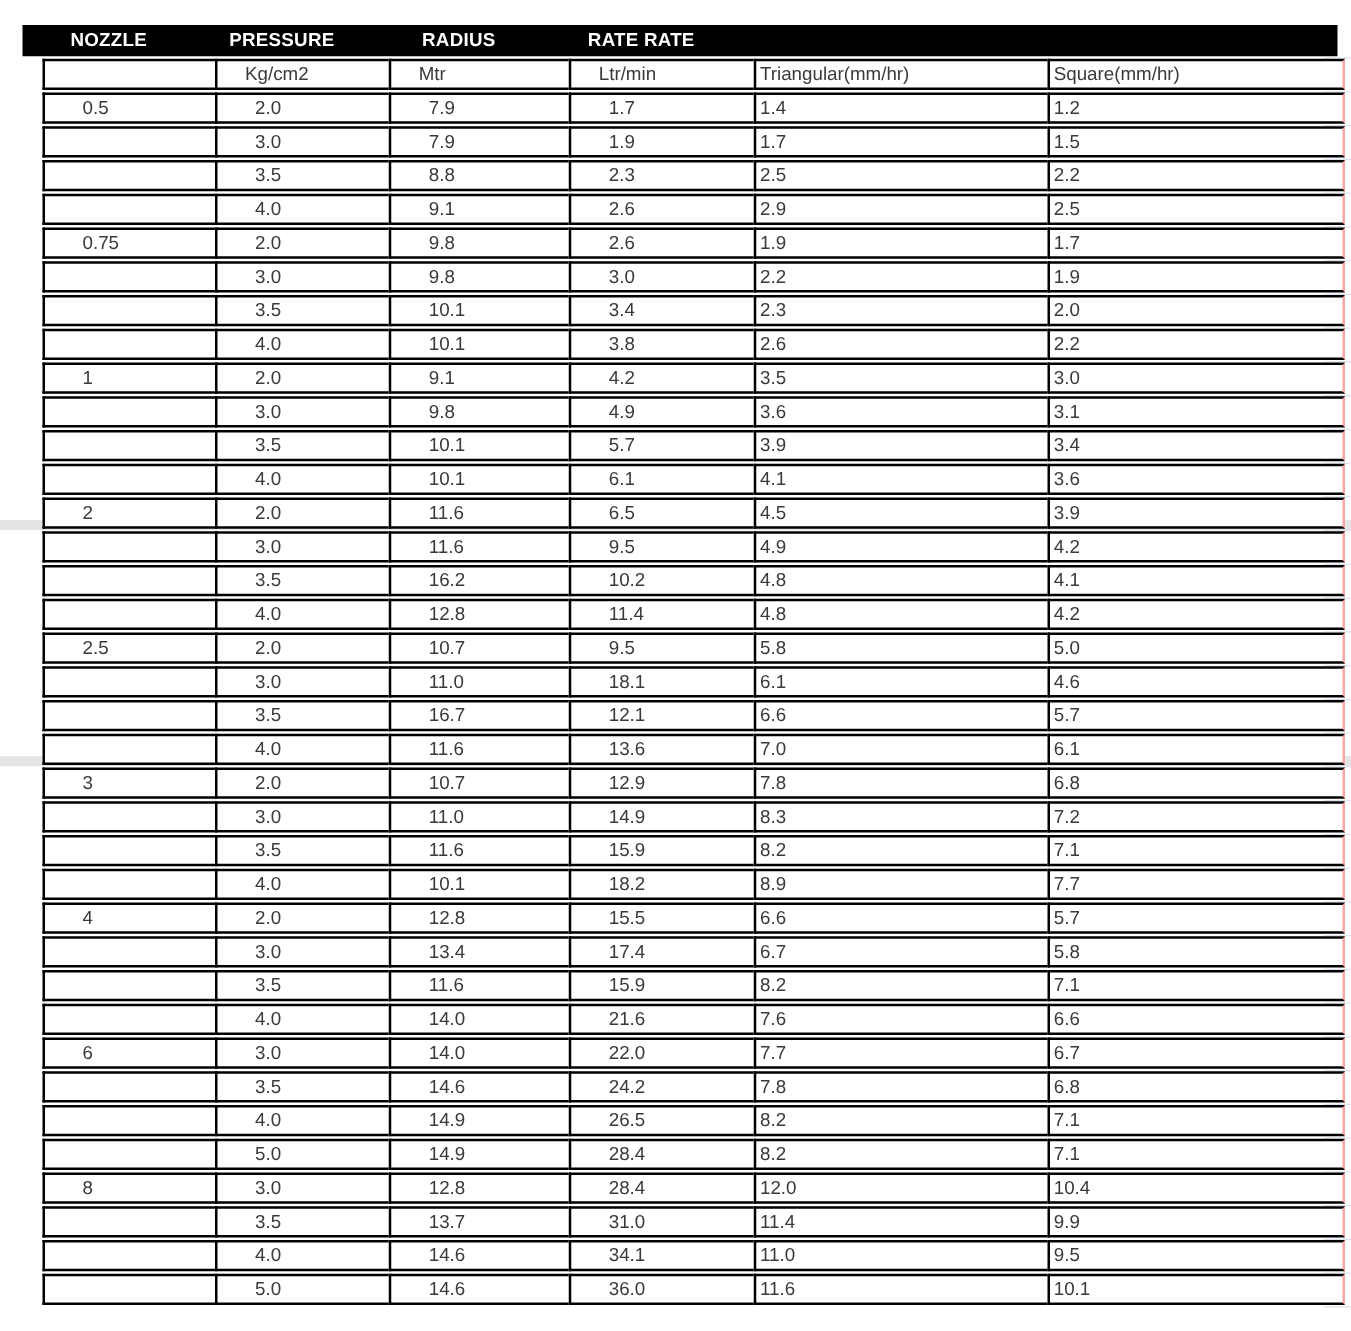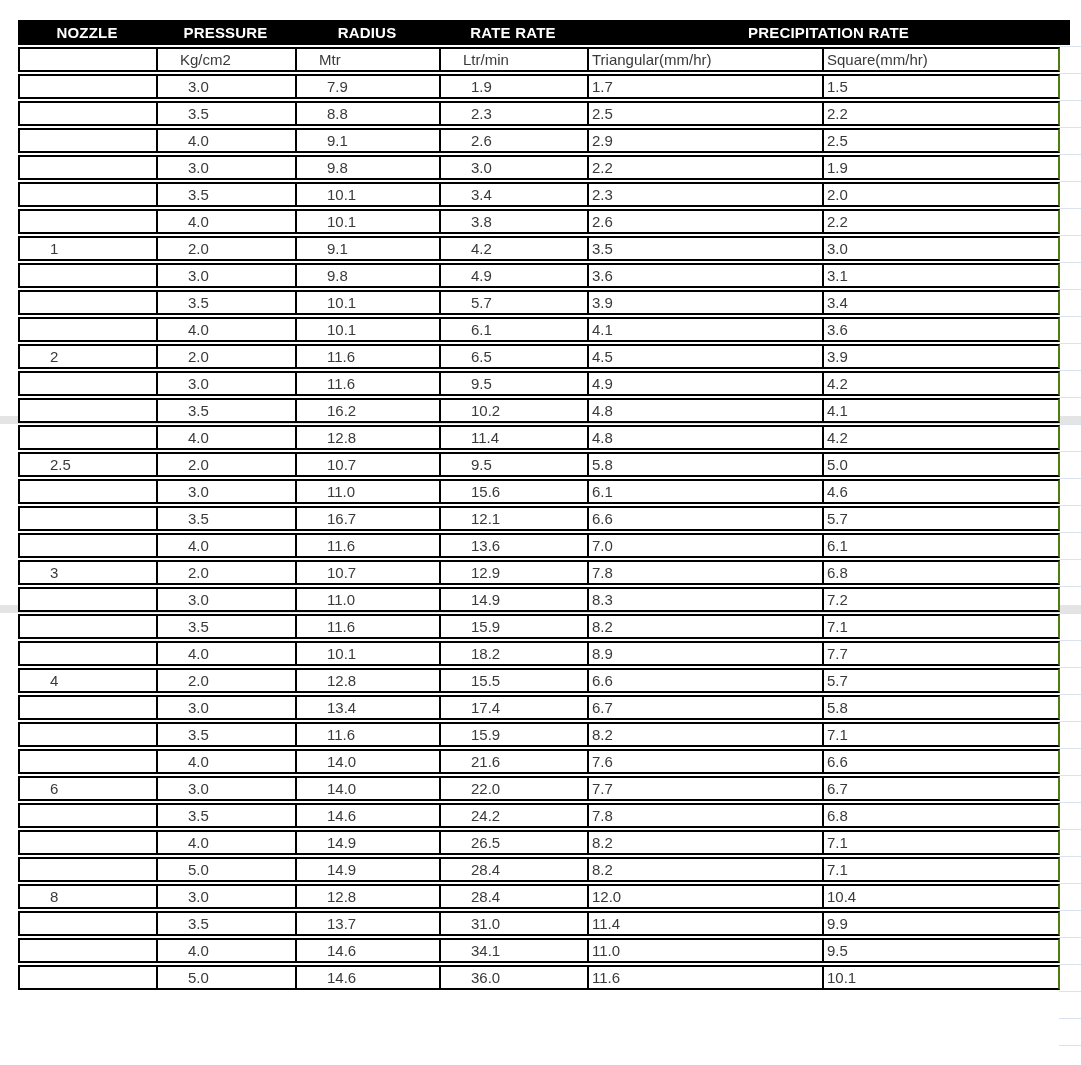--- a/index.html
+++ b/index.html
@@ -43,21 +43,21 @@
     overflow: hidden;
   }
   .h1 { width: 138px; }
   .h2 { width: 139px; }
   .h3 { width: 144px; }
   .h4 { width: 148px; }
   .h5 { width: 483px; }
 
   table.data {
     position: absolute;
-    left: 0;
+    left: 16px;
     top: 25px;
     width: 1042px;
     border-collapse: separate;
     border-spacing: 0 2px;
     table-layout: fixed;
     z-index: 2;
   }
   td {
     box-sizing: border-box;
     height: 25px;
@@ -66,21 +66,21 @@
     border-bottom: 2px solid #000000;
     border-left: 2px solid #000000;
     font-size: 15px;
     line-height: 21px;
     color: #3a3a3a;
     padding: 0 2px 0 30px;
     white-space: nowrap;
     overflow: hidden;
     vertical-align: middle;
   }
-  td:last-child { border-right: 2px solid #4d7c0f; }
+  td:last-child { border-right: 2px solid #fca5a5; }
   td.c5, td.c6 { padding-left: 3px; }
   tr.units td { padding-left: 22px; }
   tr.units td.c5, tr.units td.c6 { padding-left: 3px; }
 
   
   .band {
     position: absolute;
     left: 0;
     width: 1081px;
     height: 8px;
@@ -146,41 +146,48 @@
     <div class="stub" style="top: 1045px;"></div>
   </div>
 
 <div class="page">
 
   <div class="header-bar">
     <span class="h h1">NOZZLE</span>
     <span class="h h2">PRESSURE</span>
     <span class="h h3">RADIUS</span>
     <span class="h h4">RATE RATE</span>
-    <span class="h h5">PRECIPITATION RATE</span>
   </div>
 
   <table class="data">
     <colgroup>
       <col style="width:138px">
         <col style="width:139px">
         <col style="width:144px">
       <col style="width:148px">
         <col style="width:235px">
         <col style="width:238px">
     </colgroup>
     <tbody id="tbody">
       <tr class="units">
         <td class="c1"></td>
         <td class="c2">Kg/cm2</td>
         <td class="c3">Mtr</td>
         <td class="c4">Ltr/min</td>
         <td class="c5">Triangular(mm/hr)</td>
         <td class="c6">Square(mm/hr)</td>
       </tr>
+    <tr>
+    <td class="c1">0.5</td>
+    <td class="c2">2.0</td>
+    <td class="c3">7.9</td>
+    <td class="c4">1.7</td>
+    <td class="c5">1.4</td>
+    <td class="c6">1.2</td>
+  </tr>
         <tr>
     <td class="c1"></td>
     <td class="c2">3.0</td>
     <td class="c3">7.9</td>
     <td class="c4">1.9</td>
     <td class="c5">1.7</td>
     <td class="c6">1.5</td>
   </tr>
         <tr>
     <td class="c1"></td>
@@ -192,20 +199,28 @@
   </tr>
         <tr>
     <td class="c1"></td>
     <td class="c2">4.0</td>
     <td class="c3">9.1</td>
     <td class="c4">2.6</td>
     <td class="c5">2.9</td>
     <td class="c6">2.5</td>
   </tr>
         <tr>
+    <td class="c1">0.75</td>
+    <td class="c2">2.0</td>
+    <td class="c3">9.8</td>
+    <td class="c4">2.6</td>
+    <td class="c5">1.9</td>
+    <td class="c6">1.7</td>
+  </tr>
+        <tr>
     <td class="c1"></td>
     <td class="c2">3.0</td>
     <td class="c3">9.8</td>
     <td class="c4">3.0</td>
     <td class="c5">2.2</td>
     <td class="c6">1.9</td>
   </tr>
         <tr>
     <td class="c1"></td>
     <td class="c2">3.5</td>
@@ -291,21 +306,21 @@
     <td class="c2">2.0</td>
     <td class="c3">10.7</td>
     <td class="c4">9.5</td>
     <td class="c5">5.8</td>
     <td class="c6">5.0</td>
   </tr>
         <tr>
     <td class="c1"></td>
     <td class="c2">3.0</td>
     <td class="c3">11.0</td>
-    <td class="c4">15.6</td>
+    <td class="c4">18.1</td>
     <td class="c5">6.1</td>
     <td class="c6">4.6</td>
   </tr>
         <tr>
     <td class="c1"></td>
     <td class="c2">3.5</td>
     <td class="c3">16.7</td>
     <td class="c4">12.1</td>
     <td class="c5">6.6</td>
     <td class="c6">5.7</td>

